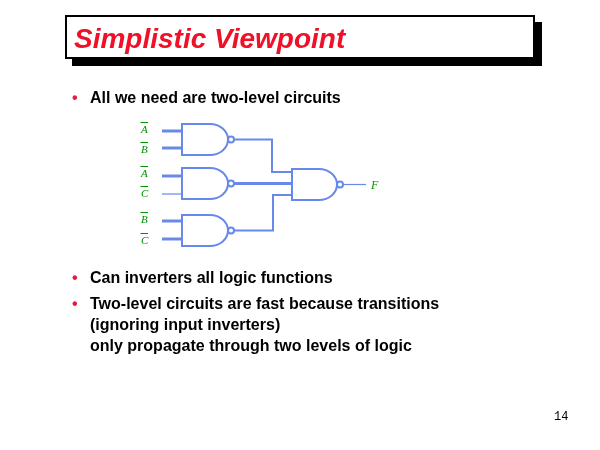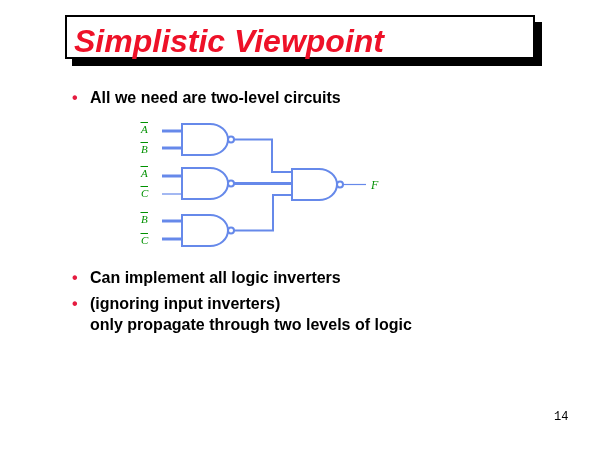--- a/index.html
+++ b/index.html
@@ -14,21 +14,21 @@
   .title-box{
     position:absolute;left:65px;top:15px;
     width:470px;height:44px;
     background:#ffffff;
     border:2px solid #000000;
     box-shadow:7px 7px 0 #000000;
     box-sizing:border-box;
   }
   .title-text{
     position:absolute;left:7px;top:6px;
-    font-size:32px;font-weight:bold;font-style:italic;
+    font-size:28px;font-weight:bold;font-style:italic;
     color:#ee1128;
     white-space:nowrap;
     letter-spacing:0px;
   }
   
   .bullet{
     position:absolute;left:72px;
     width:500px;
     font-size:16px;font-weight:bold;color:#000000;
     line-height:21px;
@@ -138,24 +138,25 @@
     <path class="wire" d="M104,29.5 H142 V62 H162"></path>
     <path class="wire-thick" d="M104,73.5 H162"></path>
     <path class="wire" d="M104,120.5 H143 V85 H162"></path>
 
     <path class="wire-thin" d="M213,74.5 H236"></path>
     <text class="out-label" x="241" y="78.5">F</text>
   </svg>
 
   <div class="bullet bullet-2">
     <span class="dot">•</span>
-    <span class="btext">Can implement all logic inverters</span>
+    <span class="btext">Can inverters all logic functions</span>
   </div>
 
   <div class="bullet bullet-3">
     <span class="dot">•</span>
+    <span class="btext">Two-level circuits are fast because transitions</span>
     <span class="btext">(ignoring input inverters)</span>
     <span class="btext">only propagate through two levels of logic</span>
   </div>
 
   <div class="page-number">14</div>
 
 </div>
 
 </body></html>

